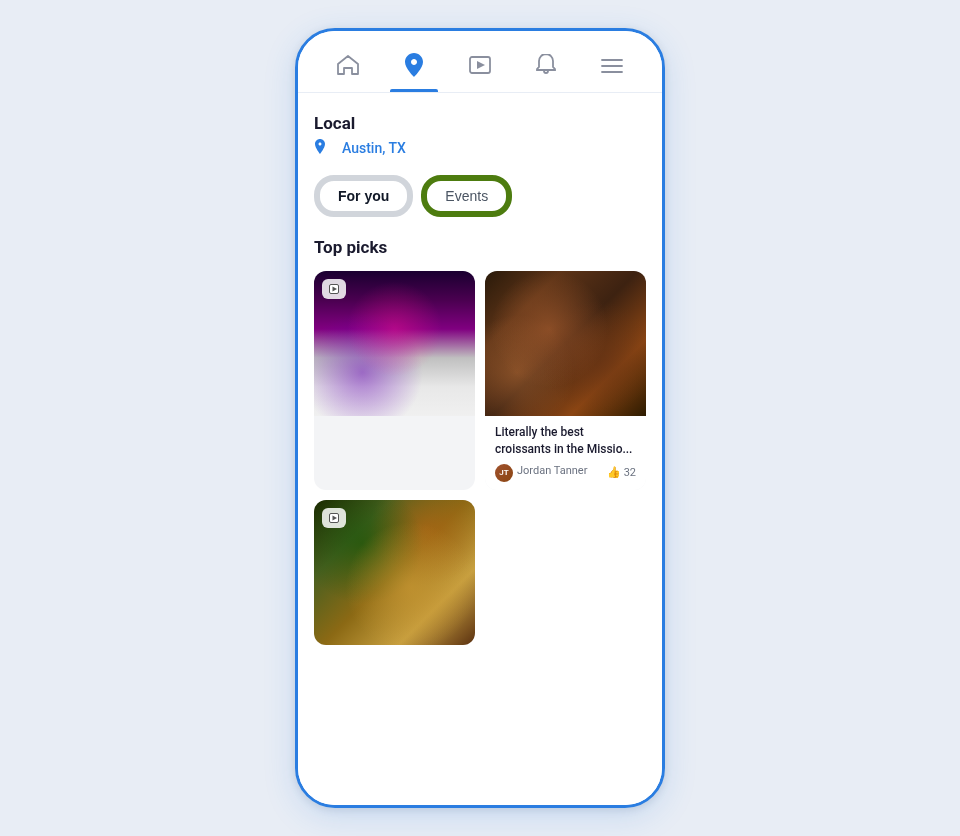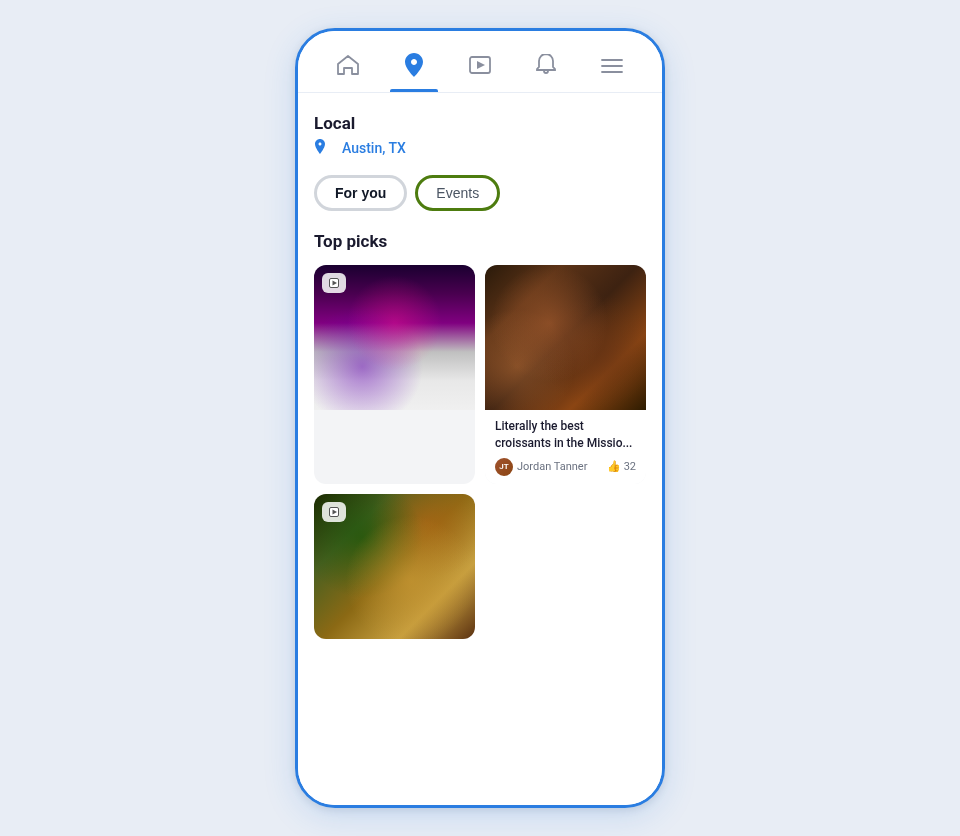--- a/index.html
+++ b/index.html
@@ -114,21 +114,21 @@
       gap: 8px;
       margin-bottom: 20px;
     }
 
     .tab {
       padding: 7px 18px;
       border-radius: 20px;
       font-size: 14px;
       font-weight: 500;
       cursor: pointer;
-      border: 3px solid #4d7c0f;
+      border: 6px solid #4d7c0f;
       background: transparent;
       color: #4b5563;
     }
 
     .tab.active {
       background: #fff;
       border-color: #d1d5db;
       color: #111827;
       font-weight: 600;
     }
@@ -274,21 +274,20 @@
     .card-meta {
       display: flex;
       align-items: center;
       justify-content: space-between;
       font-size: 11px;
       color: #6b7280;
     }
 
     .card-author {
       display: flex;
-      align-items: center;
       gap: 4px;
     }
 
     .author-avatar {
       width: 18px;
       height: 18px;
       border-radius: 50%;
       background: linear-gradient(135deg, #a0522d, #8b4513);
       display: flex;
       align-items: center;

